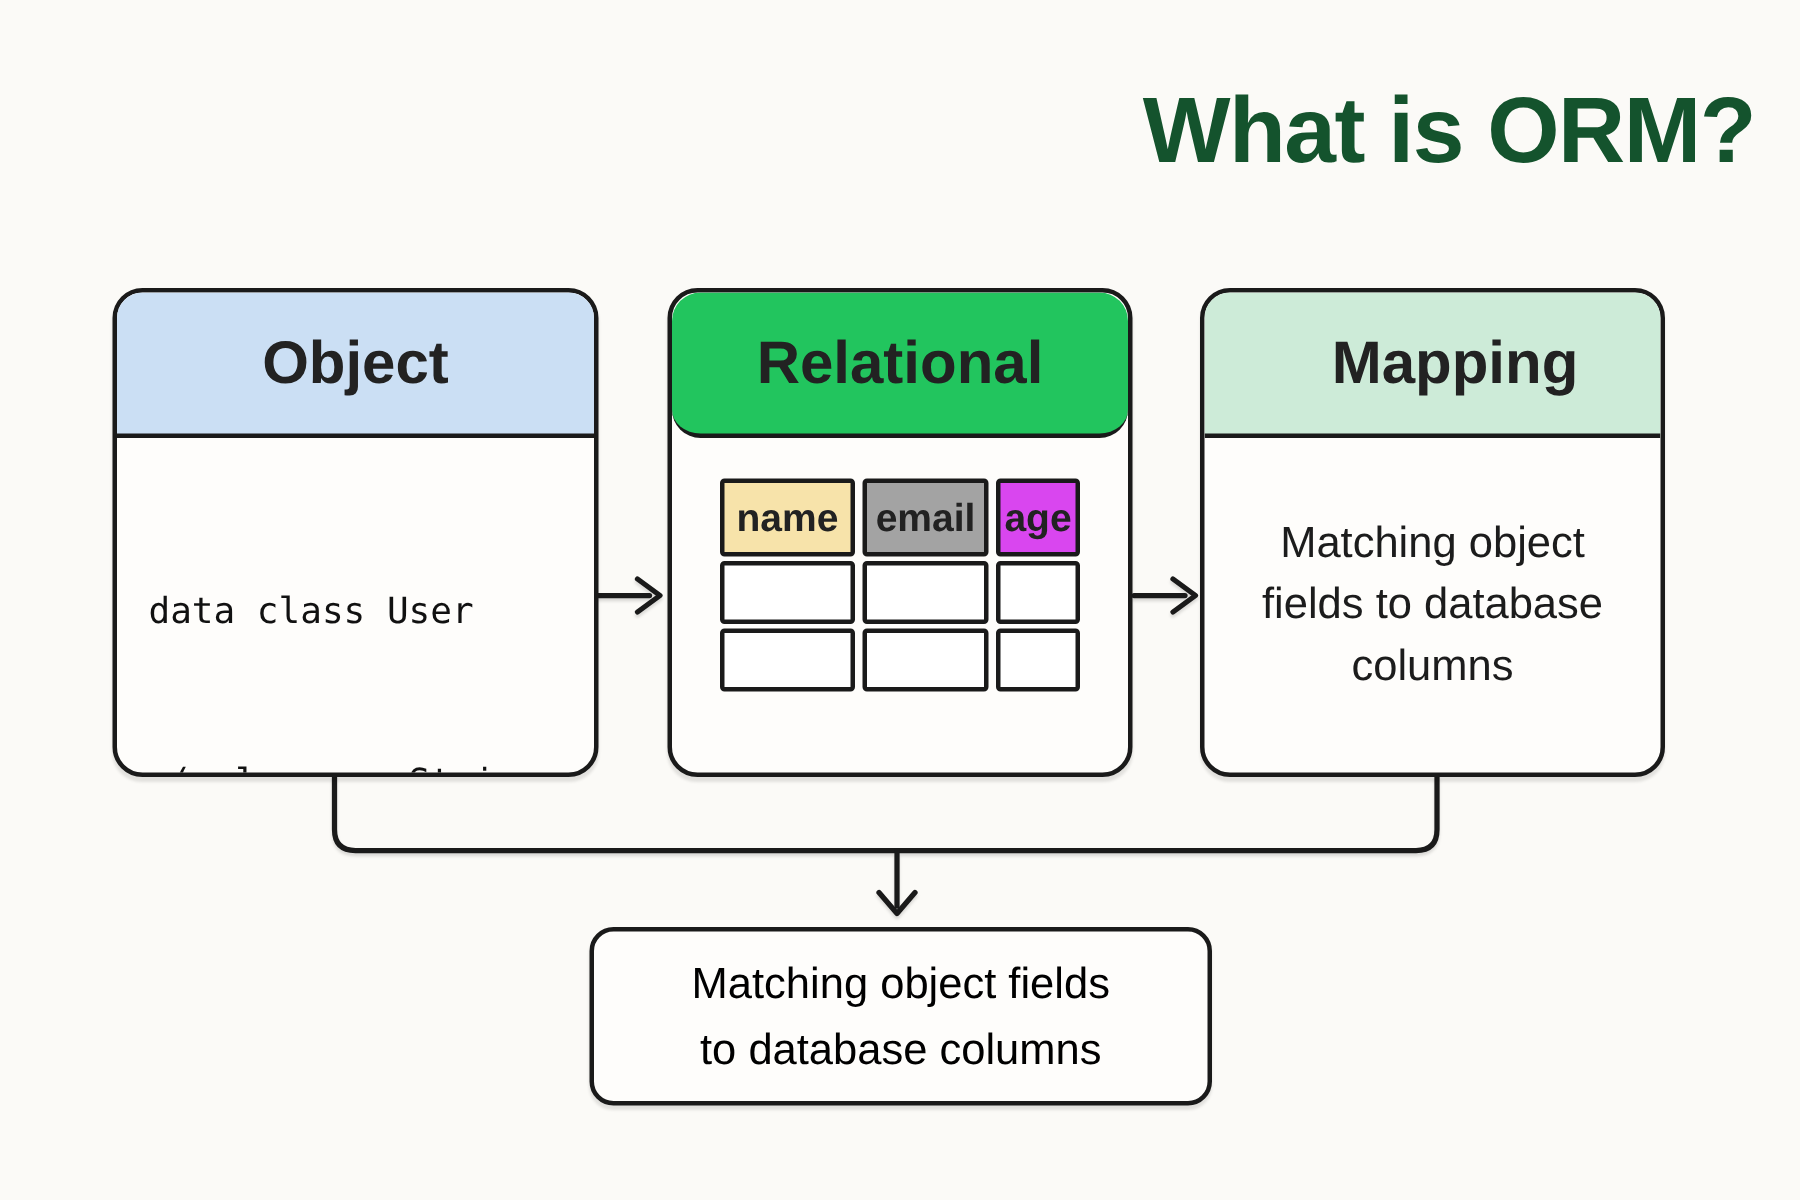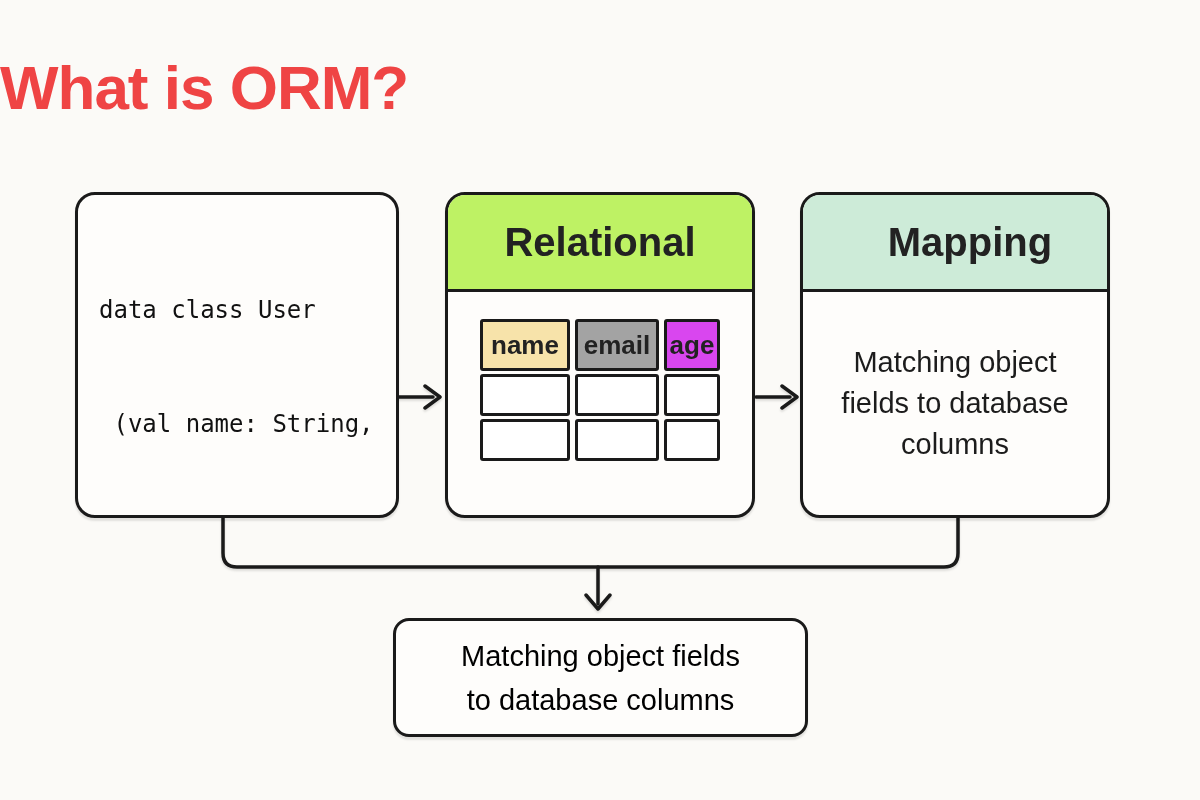--- a/index.html
+++ b/index.html
@@ -9,25 +9,25 @@
     font-family: "Liberation Sans", sans-serif;
     color: #1e1e1e;
     position: relative;
     overflow: hidden;
   }
   .canvas { position: absolute; inset: 0; width: 1200px; height: 800px; }
 
   .title {
     position: absolute;
     top: 52px; left: 0; width: 1170px;
-    text-align: left;
+    text-align: right;
     font-size: 62px;
     font-weight: bold;
     letter-spacing: -1px;
-    color: #ef4444;
+    color: #14532d;
   }
 
   svg.connectors {
     position: absolute; inset: 0;
     filter: drop-shadow(0 2px 1px rgba(0,0,0,0.13));
   }
   svg.connectors path {
     stroke: #1a1a1a; stroke-width: 3.5; fill: none;
     stroke-linecap: round; stroke-linejoin: round;
   }
@@ -116,33 +116,36 @@
     <path d="M399 397 H433"></path>
     <path d="M425 386 L440 397 L425 408"></path>
     <path d="M756 397 H790"></path>
     <path d="M782 386 L797 397 L782 408"></path>
     <path d="M223 518 V553 Q223 567 237 567 H944 Q958 567 958 553 V518"></path>
     <path d="M598 567 V604"></path>
     <path d="M586 595 L598 609 L610 595"></path>
   </svg>
 
   <div class="box box-object">
+    <div class="box-header" style="background-color: rgb(203, 223, 244);">
+      <span>Object</span>
+    </div>
     <div class="box-body">
       <div class="code-block">
         <div>data class User</div>
         <div> (val name: String,</div>
         
         
         
       </div>
     </div>
   </div>
 
   <div class="box box-relational">
-    <div class="box-header" style="background-color: #bef264;">
+    <div class="box-header" style="background-color: #22c55e; border-radius: 19px;">
       <span>Relational</span>
     </div>
     <div class="box-body rel-body">
       <table class="db-table">
         <thead>
           <tr>
             <th class="col-name" style="background-color: rgb(247, 227, 170);">name</th>
             <th class="col-email" style="background-color: #a3a3a3;">email</th>
             <th class="col-age" style="background-color: #d946ef;">age</th>
           </tr>

